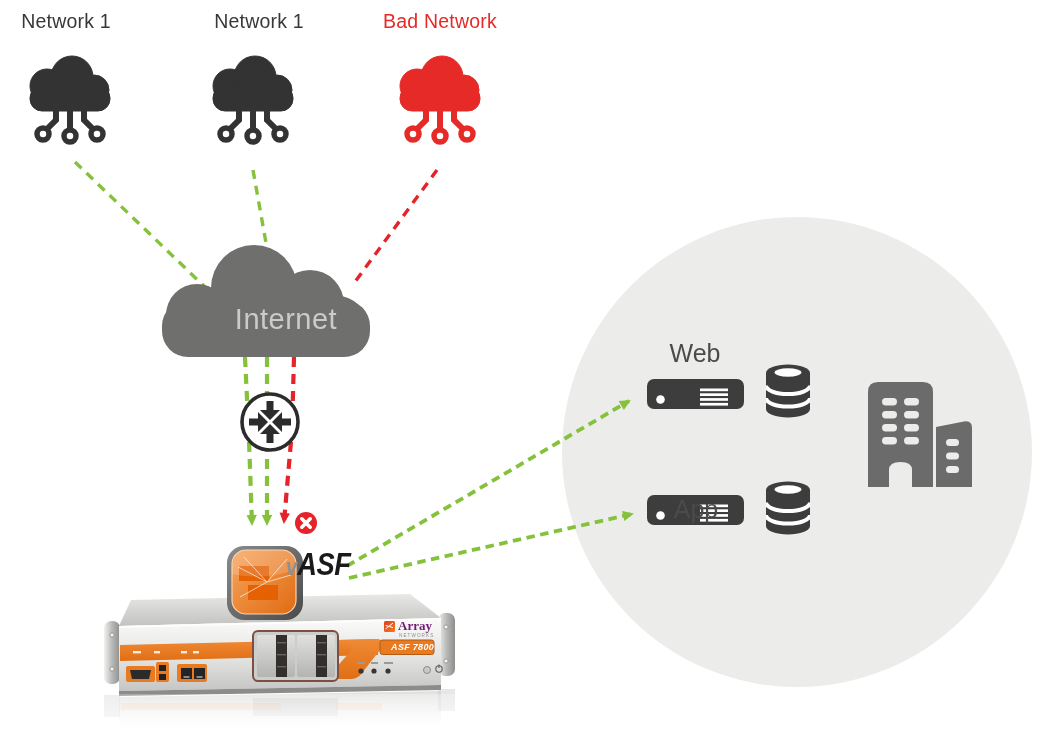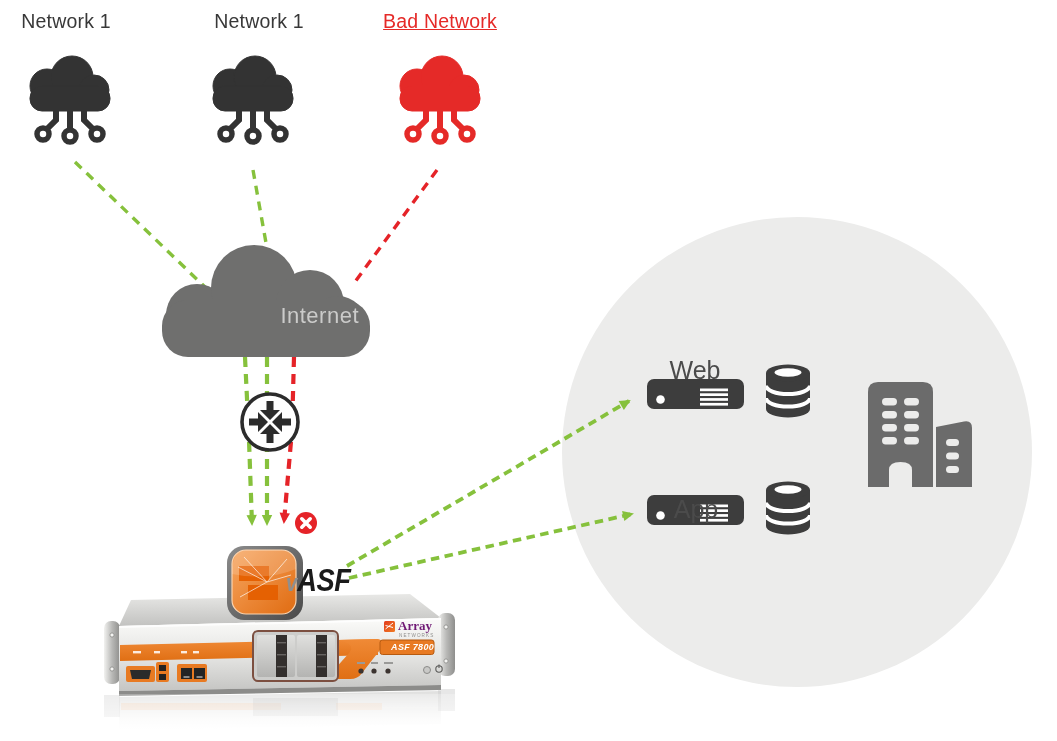--- a/index.html
+++ b/index.html
@@ -2,21 +2,21 @@
 <html><head>
 <meta charset="utf-8">
 <style>
   html,body{margin:0;padding:0;background:#fff;}
   .canvas{position:relative;width:1057px;height:741px;background:#ffffff;overflow:hidden;
           font-family:"Liberation Sans",sans-serif;border-radius:21px;}
   .art{position:absolute;left:0;top:0;}
   .lbl{position:absolute;line-height:1.1;}
   .net-label{width:122px;text-align:center;font-size:19.5px;font-weight:500;color:#383838;letter-spacing:.2px;}
   .net-label.bad{color:#e52a28;}
-  .internet-label{width:146px;text-align:right;font-size:22px;font-weight:400;color:#cbcbca;letter-spacing:.5px;}
+  .internet-label{width:146px;text-align:center;font-size:29px;font-weight:400;color:#cbcbca;letter-spacing:.5px;}
   .srv-label{width:86px;text-align:center;font-size:25px;color:#4b4b4b;}
   .vasf{display:inline-block;transform:scaleX(.88);transform-origin:left bottom;white-space:nowrap;}
   .vasf .v{font-style:italic;font-weight:700;font-size:23px;color:#8f8f8f;}
   .vasf .asf{font-style:italic;font-weight:800;font-size:31px;color:#1a1a1a;letter-spacing:-.5px;}
   .brand{font-family:"Liberation Serif",serif;font-weight:700;font-size:13px;color:#701a75;}
   .brand-sub{font-size:4.6px;letter-spacing:1.1px;color:#8f8f8d;}
   .badge-label{width:53px;text-align:right;font-size:9px;font-weight:700;font-style:italic;color:#fff;letter-spacing:.3px;}
 </style>
 </head>
 <body>
@@ -256,23 +256,23 @@
           <rect x="36" y="55" width="15" height="7.5" rx="3.7"></rect>
       <rect x="78" y="57" width="13" height="7" rx="3.5"></rect>
       <rect x="78" y="70.5" width="13" height="7" rx="3.5"></rect>
       <rect x="78" y="84" width="13" height="7" rx="3.5"></rect>
     </g>
   </g>
 </svg>
 
 <div class="lbl net-label" style="left:5px;top:11px;">Network 1</div>
 <div class="lbl net-label" style="left:198px;top:11px;">Network 1</div>
-<div class="lbl net-label bad" style="left:379px;top:11px;text-decoration:underline;">Bad Network</div>
+<div class="lbl net-label bad" style="left:379px;top:11px;">Bad Network</div>
 <div class="lbl internet-label" style="left:213px;top:304px;">Internet</div>
-<div class="lbl" style="left:286px;top:564px;">
+<div class="lbl" style="left:286px;top:548px;">
   <span class="vasf"><span class="v">v</span><span class="asf">ASF</span></span>
 </div>
-<div class="lbl srv-label" style="left:652px;top:357px;">Web</div>
+<div class="lbl srv-label" style="left:652px;top:340px;">Web</div>
 <div class="lbl srv-label" style="left:653px;top:460px;margin-top:36px;">App</div>
 <div class="lbl brand" style="left:398px;top:619px;">Array</div>
 <div class="lbl brand-sub" style="left:399px;top:633px;">NETWORKS</div>
 <div class="lbl badge-label" style="left:381px;top:643px;">ASF 7800</div>
 </div>
 
 </body></html>

